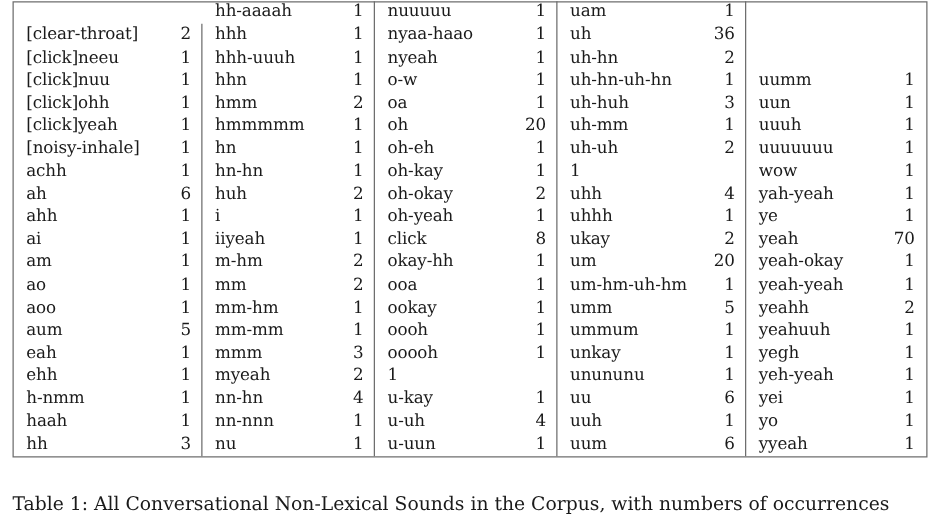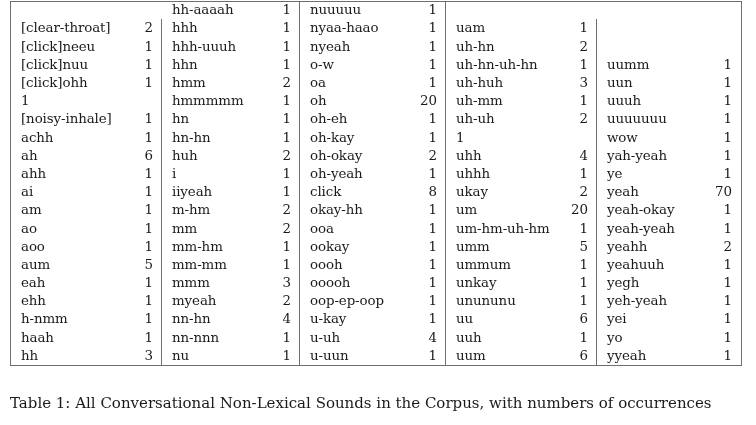--- a/index.html
+++ b/index.html
@@ -32,20 +32,21 @@
       </div>
       <div class="row">
         <span class="w">[click]nuu</span>
         <span class="n">1</span>
       </div>
       <div class="row">
         <span class="w">[click]ohh</span>
         <span class="n">1</span>
       </div>
       <div class="row">
+        <span class="w">[click]yeah</span>
         <span class="n">1</span>
       </div>
       <div class="row">
         <span class="w">[noisy-inhale]</span>
         <span class="n">1</span>
       </div>
       <div class="row">
         <span class="w">achh</span>
         <span class="n">1</span>
       </div>
@@ -239,40 +240,43 @@
       </div>
       <div class="row">
         <span class="w">oooh</span>
         <span class="n">1</span>
       </div>
       <div class="row">
         <span class="w">ooooh</span>
         <span class="n">1</span>
       </div>
       <div class="row">
-        <span class="w">oop-ep-oop</span>
         <span class="n">1</span>
       </div>
       <div class="row">
         <span class="w">u-kay</span>
         <span class="n">1</span>
       </div>
       <div class="row">
         <span class="w">u-uh</span>
         <span class="n">4</span>
       </div>
       <div class="row">
         <span class="w">u-uun</span>
         <span class="n">1</span>
       </div>
     </div>
   <div class="col" style="width:151px">
       <div class="row">
         <span class="w">uam</span>
         <span class="n">1</span>
+      </div>
+      <div class="row">
+        <span class="w">uh</span>
+        <span class="n">36</span>
       </div>
       <div class="row">
         <span class="w">uh-hn</span>
         <span class="n">2</span>
       </div>
       <div class="row">
         <span class="w">uh-hn-uh-hn</span>
         <span class="n">1</span>
       </div>
       <div class="row">

